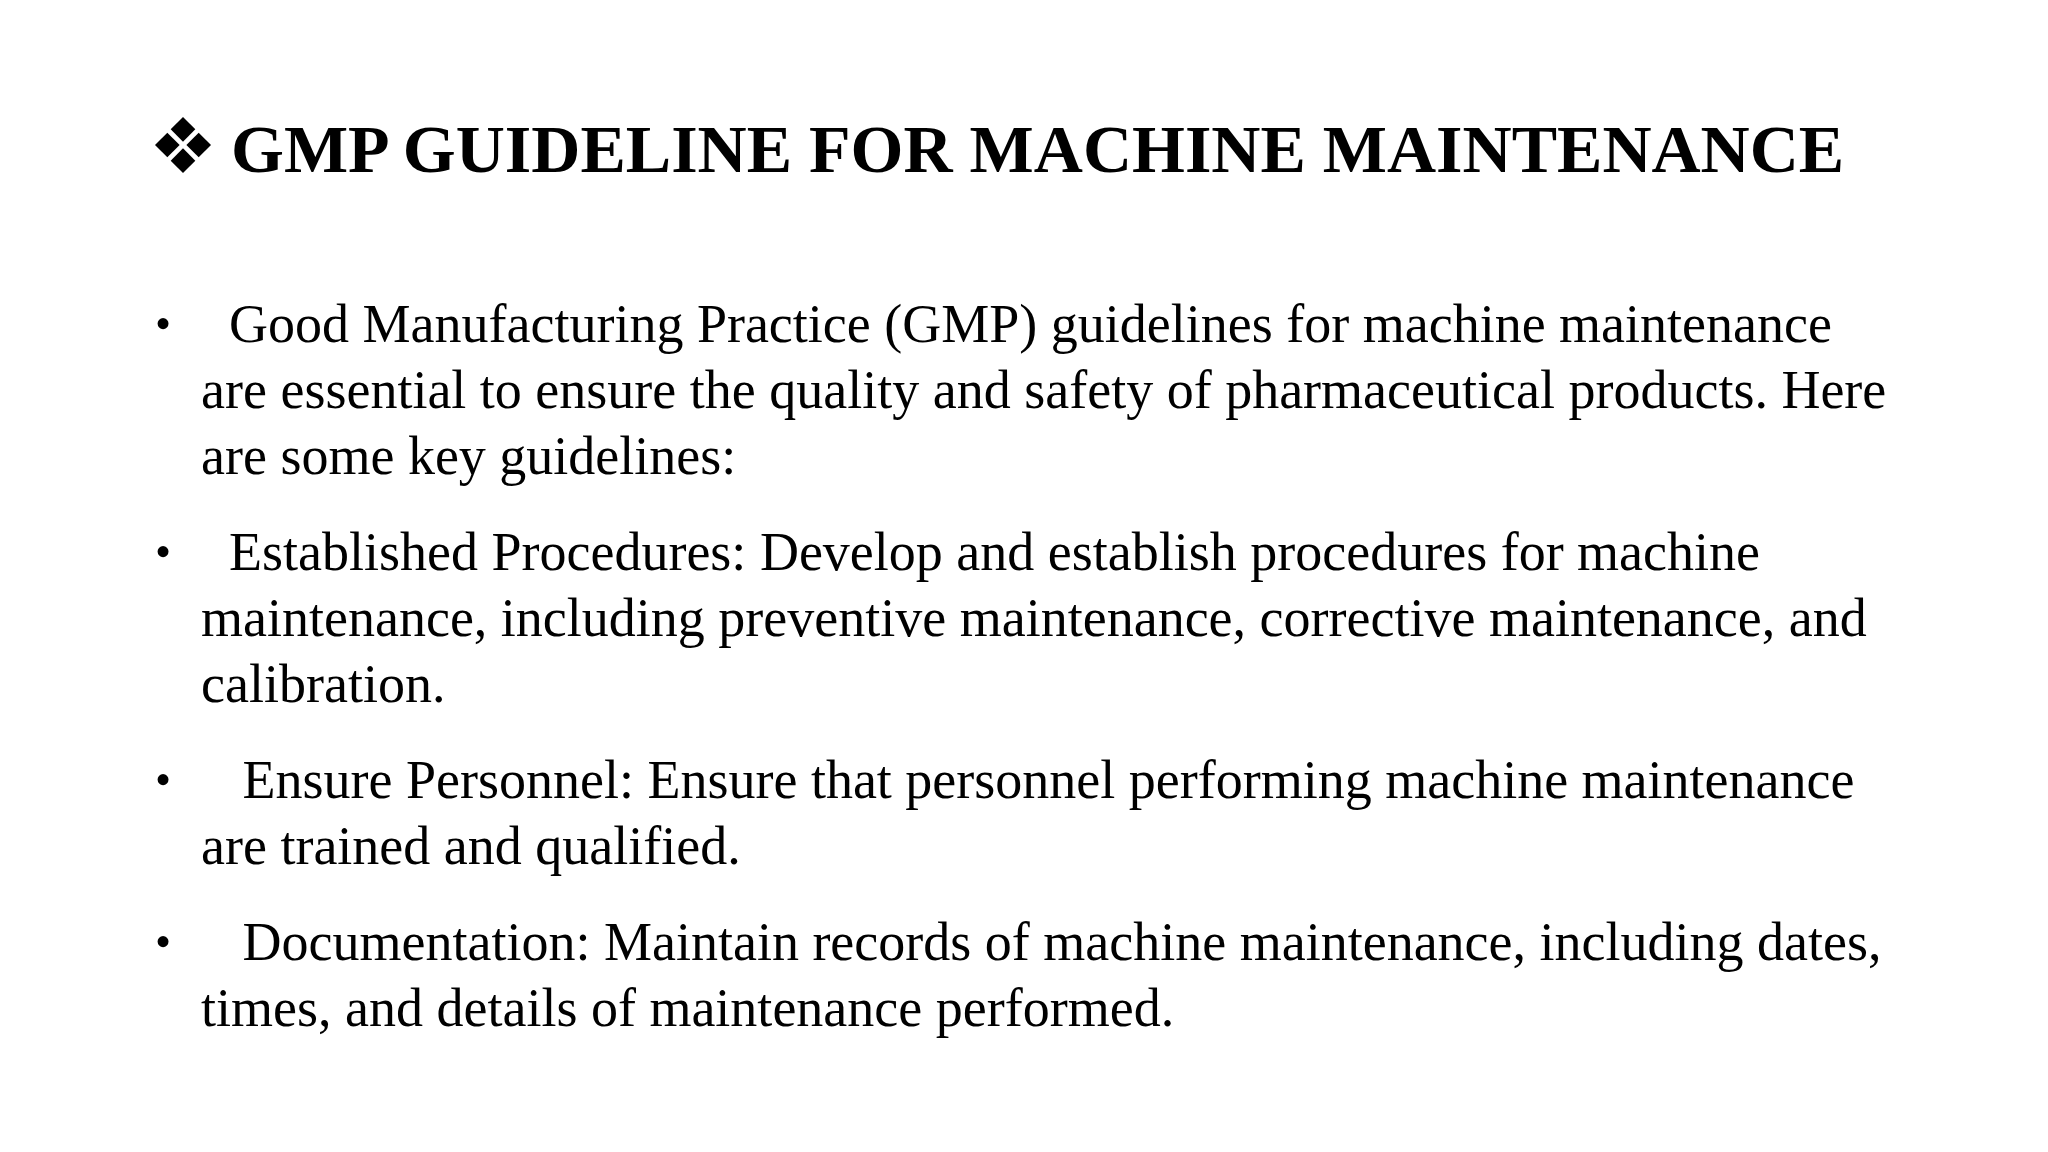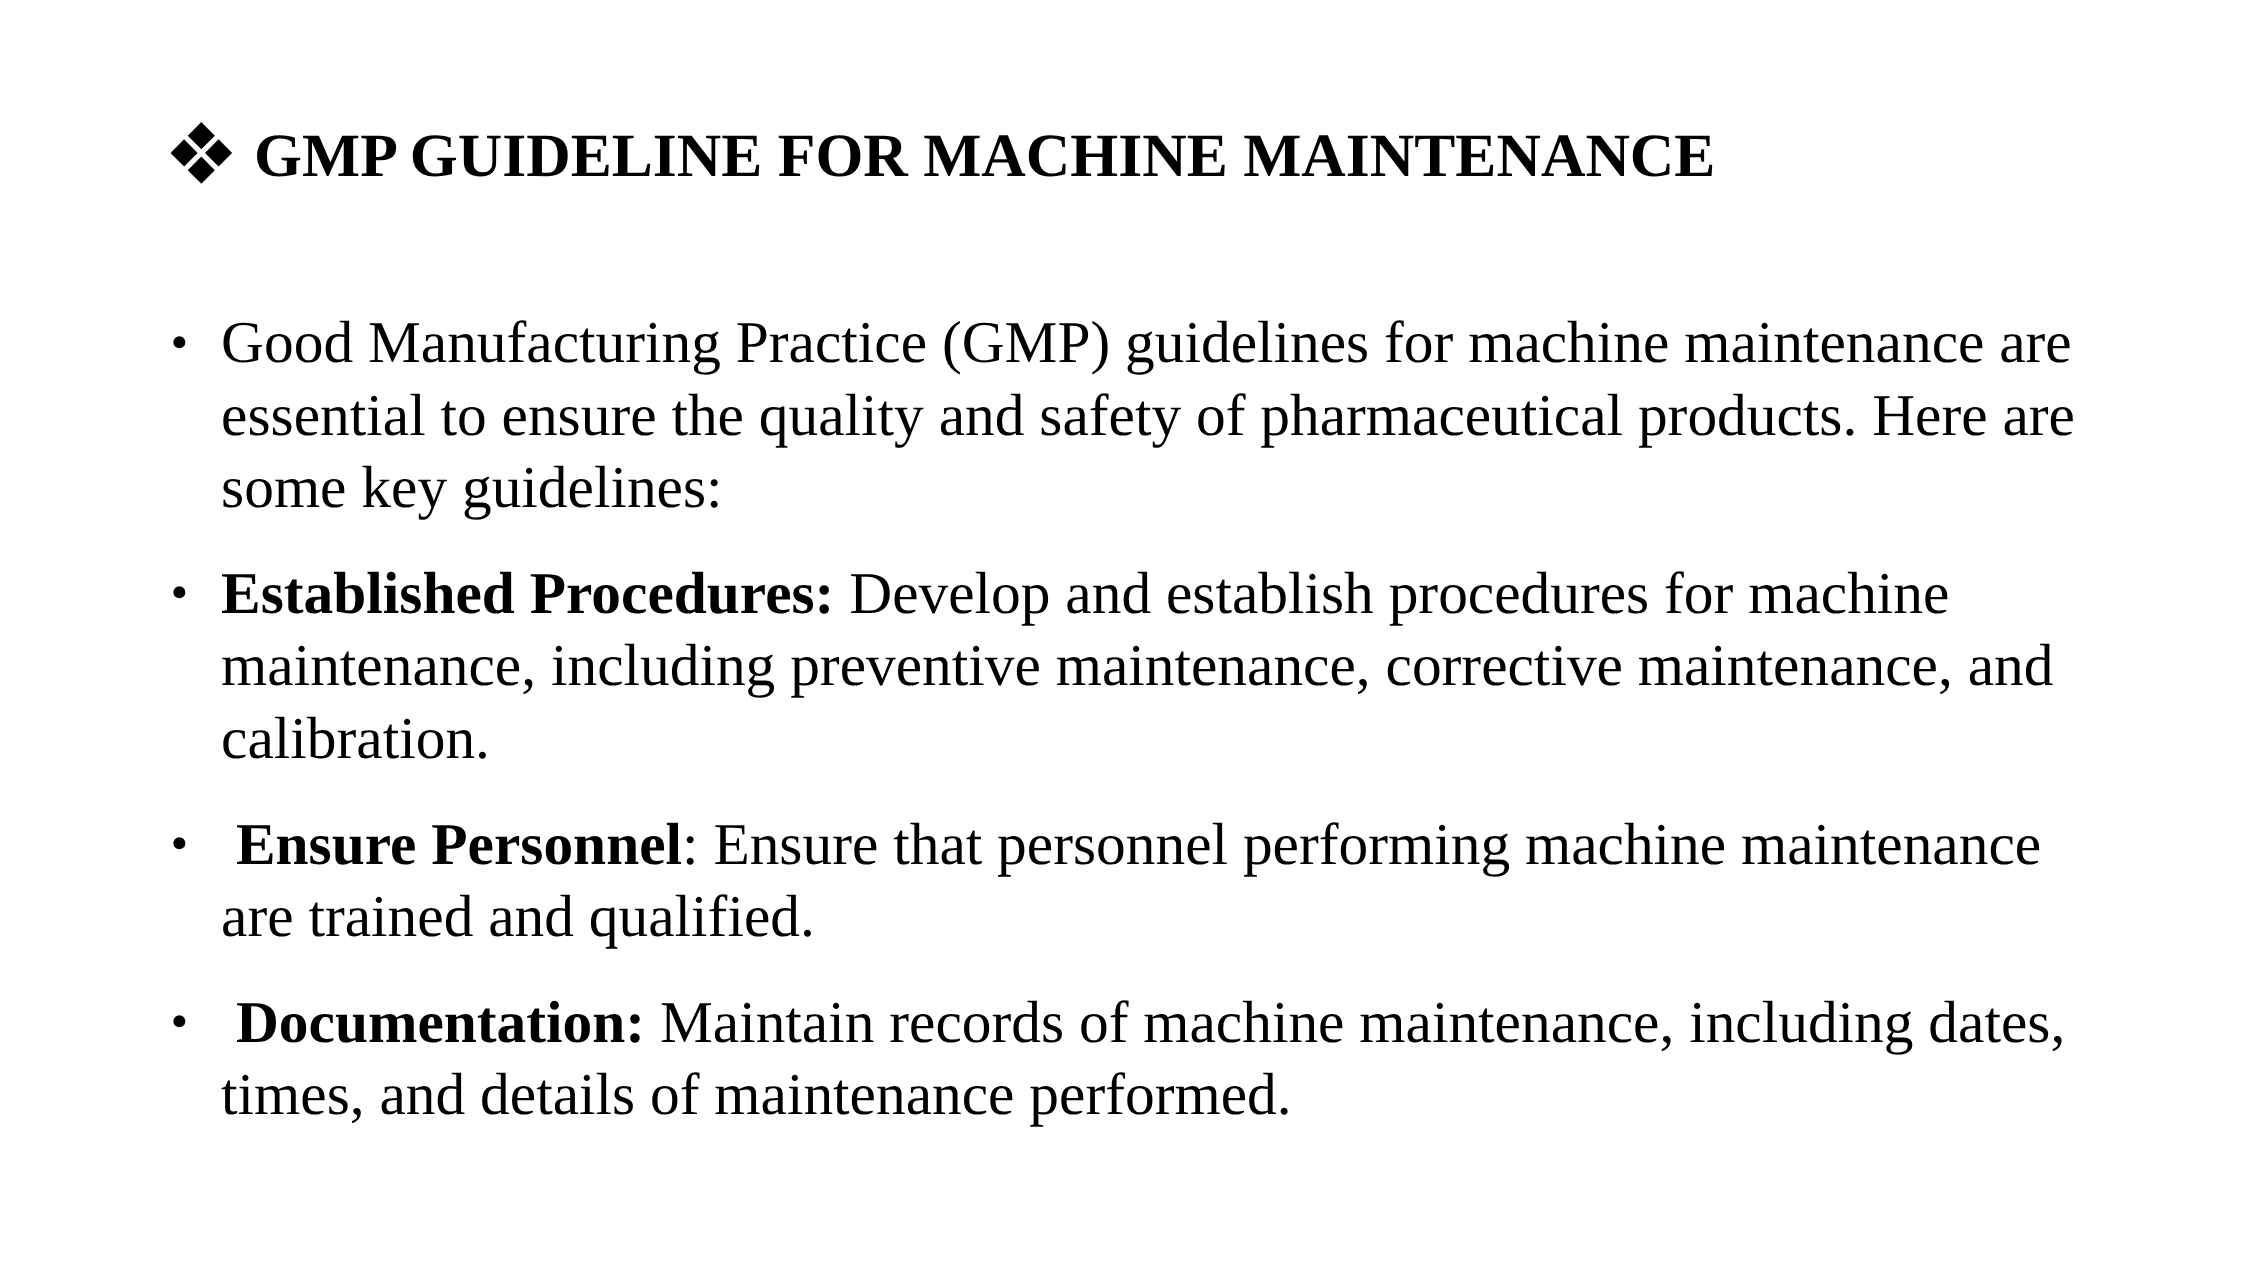--- a/index.html
+++ b/index.html
@@ -35,21 +35,21 @@
   }
   .title-marker svg {
     display: block;
     width: 56px;
     height: 56px;
   }
   .slide-title {
     margin: 0;
     font-family: "Liberation Serif", serif;
     font-weight: bold;
-    font-size: 56px;
+    font-size: 68px;
     line-height: 1.1;
     letter-spacing: 0;
     white-space: nowrap;
     color: #000000;
   }
   .bullets {
     margin-top: 104px;
     width: 1742px;
   }
   .bullet-row {
@@ -65,21 +65,22 @@
     flex: 0 0 46px;
     width: 46px;
     font-size: 46px;
     line-height: 66px;
   }
   .bullet-content {
     flex: 1 1 auto;
     white-space: pre-wrap;
   }
   .bold-lead {
-    font-weight: bold;
+    font-weight: normal;
+    margin-left: 28px;
   }
 </style>
 </head>
 <body>
 
 <div class="slide">
 
   <div class="title-row">
     <span class="title-marker">
       <svg viewBox="0 0 100 100" xmlns="http://www.w3.org/2000/svg" aria-hidden="true">

